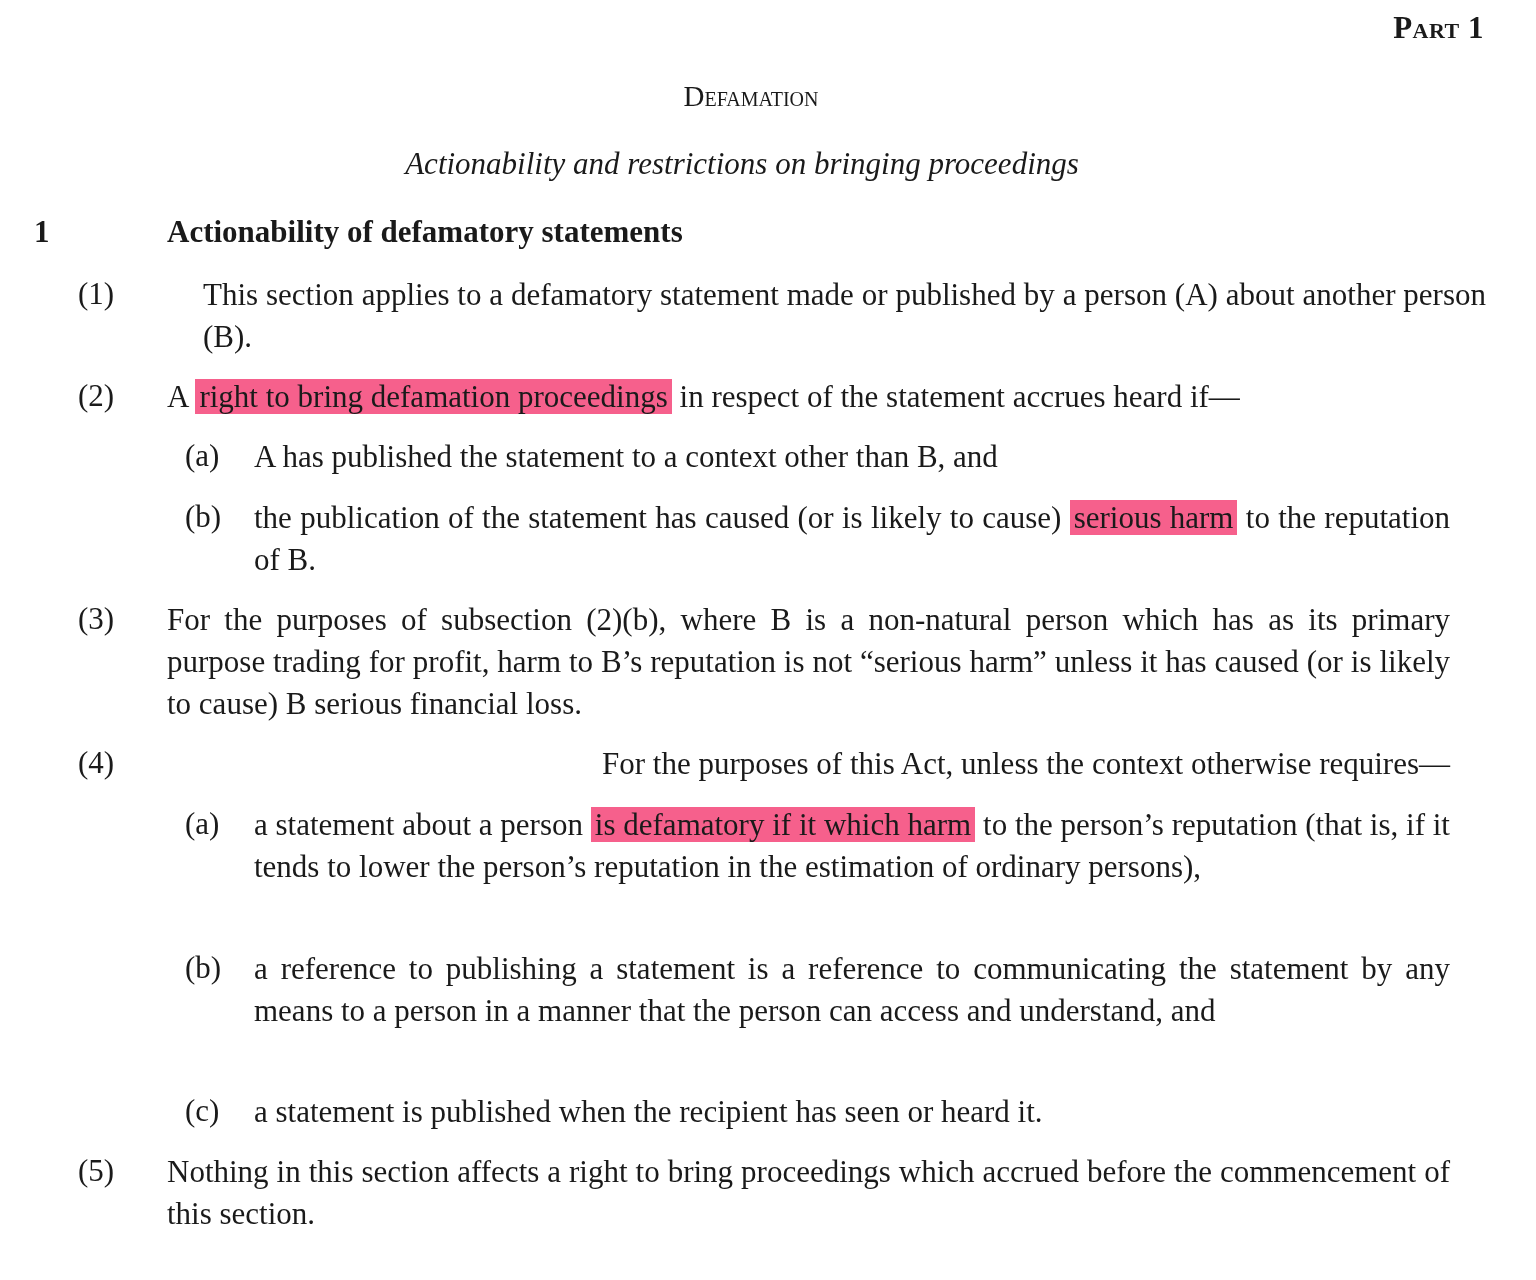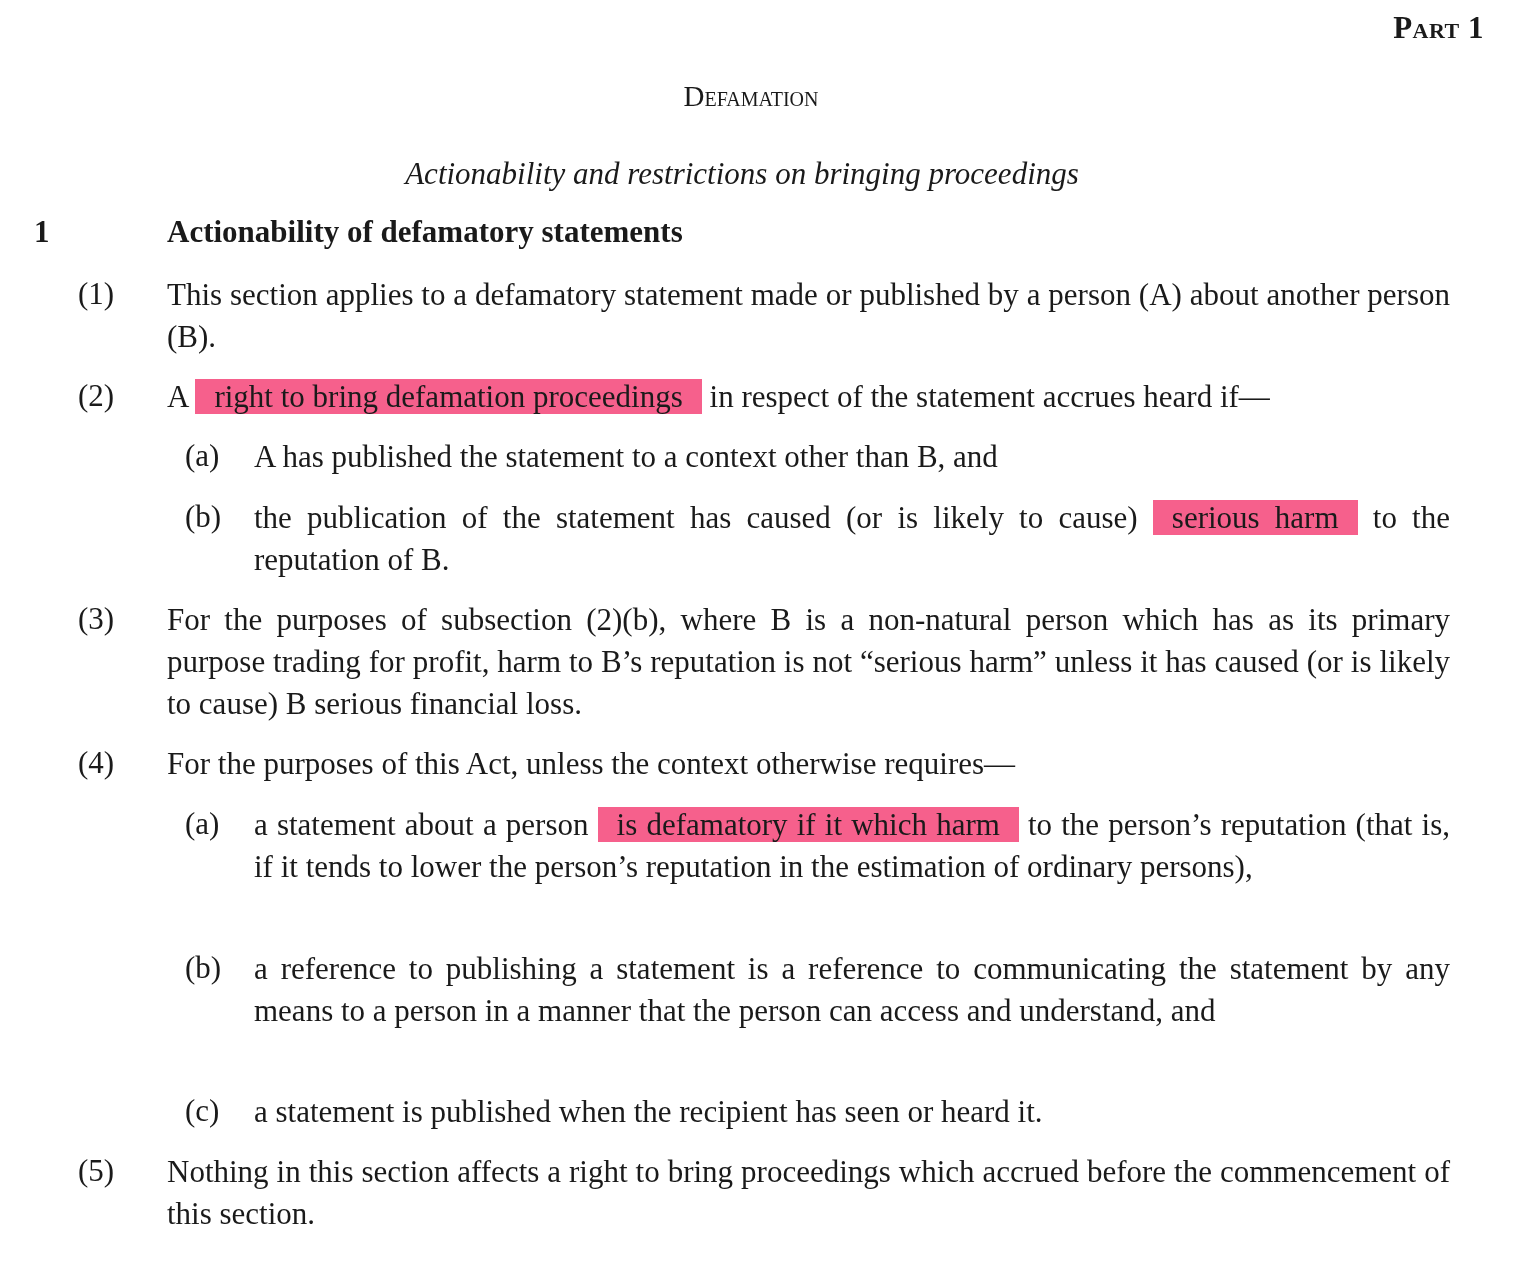--- a/index.html
+++ b/index.html
@@ -12,21 +12,21 @@
   .part-title {
     position: absolute; top: 10px; left: 0; width: 1484px;
     text-align: right; font-size: 31px; font-weight: bold;
     font-variant: small-caps; letter-spacing: 0.5px;
   }
   .part-heading {
     position: absolute; top: 80px; left: 0; width: 1484px;
     text-align: center; font-size: 29px; font-variant: small-caps; padding-left: 9px;
   }
   .cross-heading {
-    position: absolute; top: 156px; left: 0; width: 1484px;
+    position: absolute; top: 146px; left: 0; width: 1484px;
     text-align: center; font-size: 31px; font-style: italic;
   }
   .section-num {
     position: absolute; top: 214px; left: 34px;
     font-size: 31px; font-weight: bold;
   }
   .section-title {
     position: absolute; top: 214px; left: 167px;
     font-size: 31px; font-weight: bold;
   }
@@ -35,36 +35,36 @@
   }
   .sub .num {
     position: absolute; left: 78px; font-size: 31px;
   }
   .sub .txt {
     position: absolute; left: 167px; width: 1283px;
     font-size: 31px; line-height: 42px; text-align: justify;
   }
   .para .num { left: 185px; }
   .para .txt { left: 254px; width: 1196px; }
-  .hl { background: #f6608c; padding: 0 19px; }
+  .hl { background: #f6608c; padding: 0 4px; }
   .txt, .num { white-space: normal; }
 </style>
 </head>
 <body>
 
 <div class="part-title">Part 1</div>
 <div class="part-heading">Defamation</div>
 <div class="cross-heading">Actionability and restrictions on bringing proceedings</div>
 
 <div class="section-num">1</div>
 <div class="section-title">Actionability of defamatory statements</div>
 
 <div class="sub" style="top:276px;">
   <span class="num">(1)</span>
-  <div class="txt" style="top:-2px;">This section applies to a defamatory statement made or published by a person (A) about another person (B).</div>
+  <div class="txt" style="top:-2px;margin-left:36px;">This section applies to a defamatory statement made or published by a person (A) about another person (B).</div>
 </div>
 
 <div class="sub" style="top:378px;">
   <span class="num">(2)</span>
   <div class="txt" style="top:-2px;text-align:left;"><span>A</span> <span class="hl">right to bring defamation proceedings</span> <span>in respect of the statement accrues heard if—</span></div>
 </div>
 
 <div class="sub para" style="top:438px;">
   <span class="num">(a)</span>
   <div class="txt" style="top:-2px;">A has published the statement to a context other than B, and</div>
@@ -75,21 +75,21 @@
   <div class="txt" style="top:-2px;"><span>the publication of the statement has caused (or is likely to cause)</span> <span class="hl">serious harm</span> <span>to the reputation of B.</span></div>
 </div>
 
 <div class="sub" style="top:601px;">
   <span class="num">(3)</span>
   <div class="txt" style="top:-2px;">For the purposes of subsection (2)(b), where B is a non-natural person which has as its primary purpose trading for profit, harm to B’s reputation is not “serious harm” unless it has caused (or is likely to cause) B serious financial loss.</div>
 </div>
 
 <div class="sub" style="top:745px;">
   <span class="num">(4)</span>
-  <div class="txt" style="top:-2px;text-align:left;">For the purposes of this Act, unless the context otherwise requires—</div>
+  <div class="txt" style="top:-2px;text-align:right;">For the purposes of this Act, unless the context otherwise requires—</div>
 </div>
 
 <div class="sub para" style="top:806px;">
   <span class="num">(a)</span>
   <div class="txt" style="top:-2px;"><span>a statement about a person</span> <span class="hl">is defamatory if it which harm</span> <span>to the person’s reputation (that is, if it tends to lower the person’s reputation in the estimation of ordinary persons),</span></div>
 </div>
 
 <div class="sub para" style="top:950px;">
   <span class="num">(b)</span>
   <div class="txt" style="top:-2px;">a reference to publishing a statement is a reference to communicating the statement by any means to a person in a manner that the person can access and understand, and</div>

